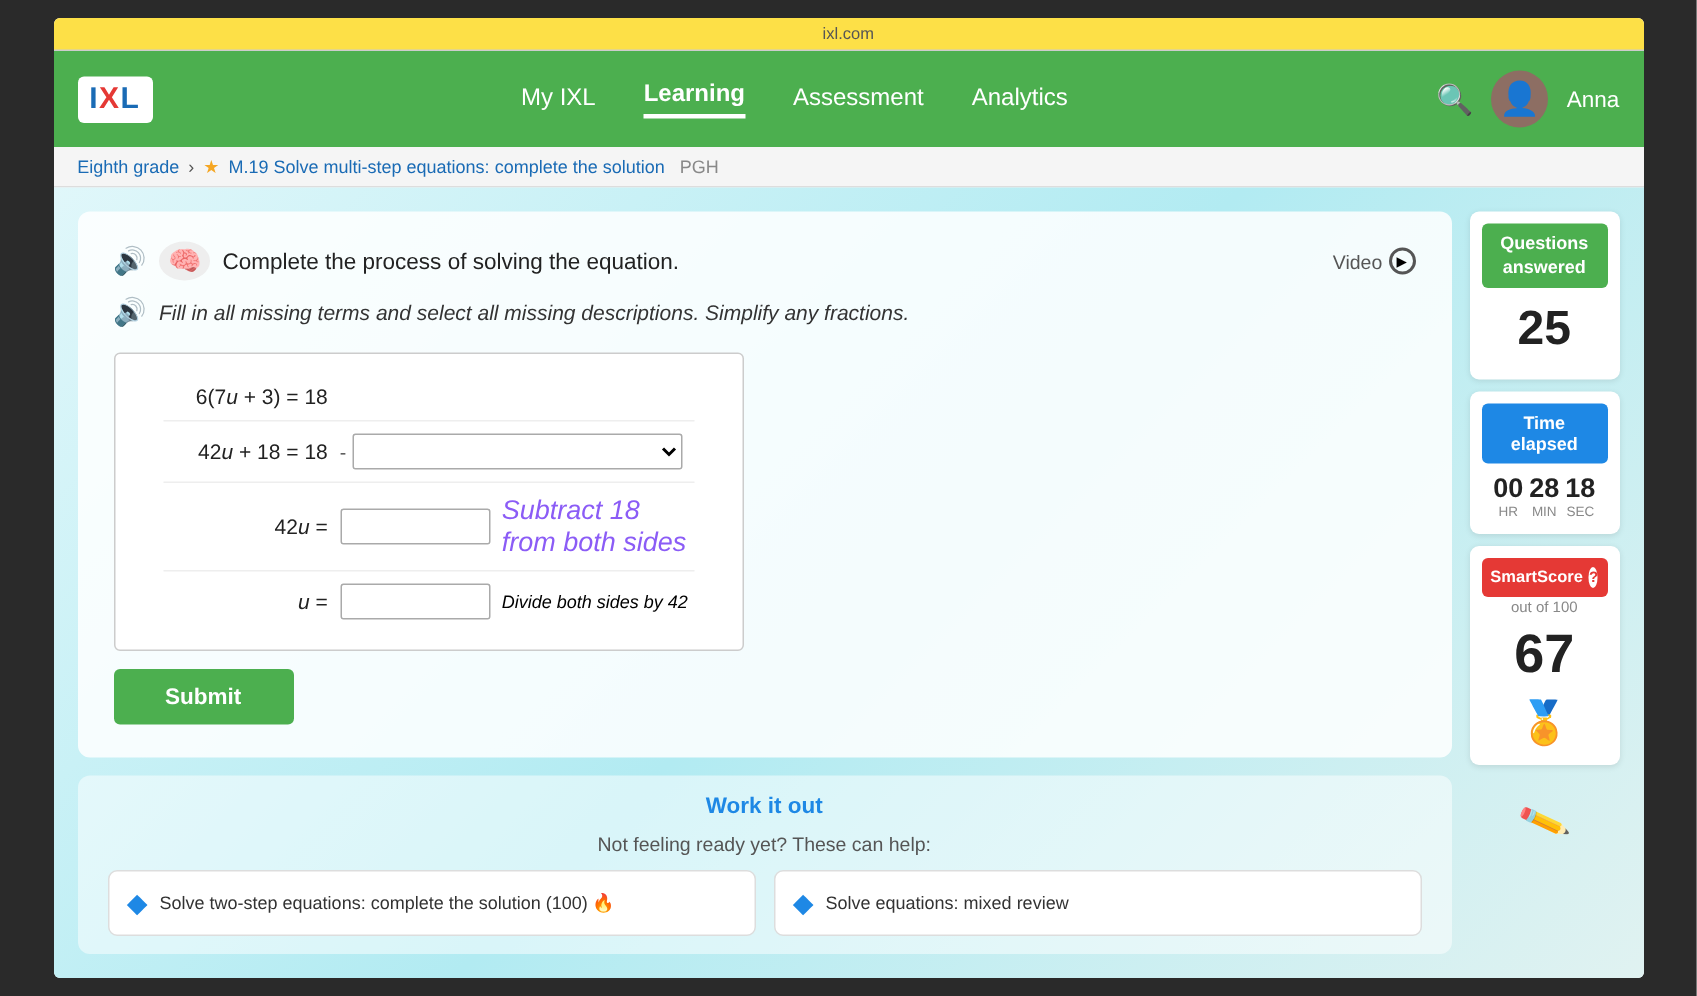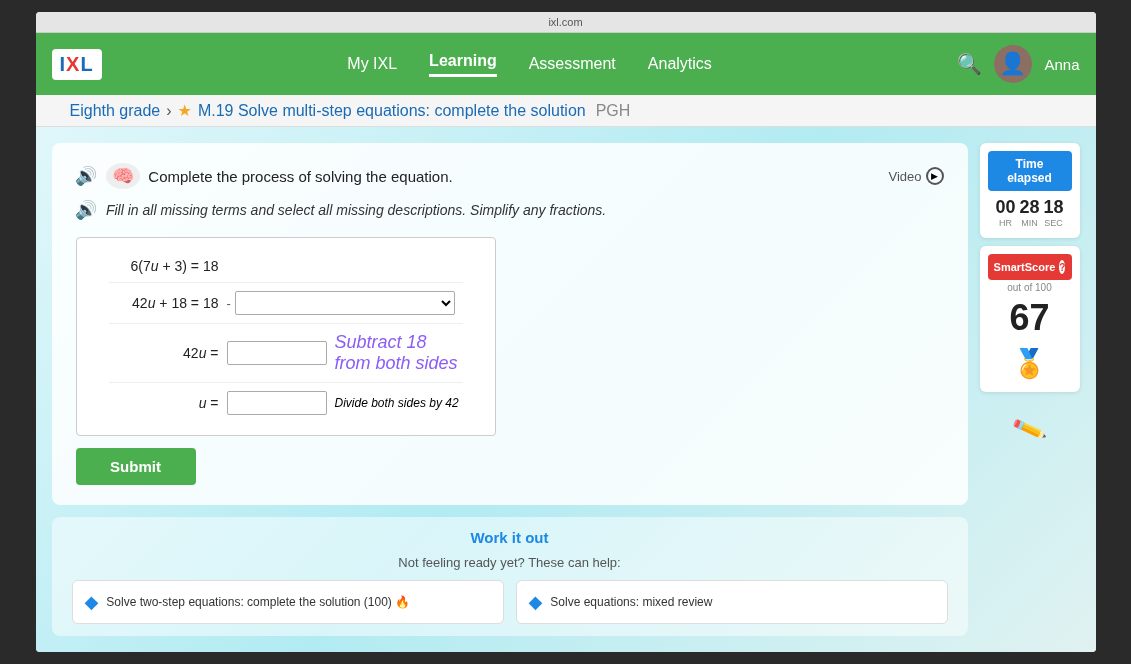--- a/index.html
+++ b/index.html
@@ -17,21 +17,21 @@
       width: 1060px;
       height: 640px;
       background: #fff;
       border-radius: 4px;
       overflow: hidden;
       display: flex;
       flex-direction: column;
     }
     
     .browser-bar {
-      background: #e5e5e5;
+      background: #fde047;
       height: 22px;
       display: flex;
       align-items: center;
       padding: 0 8px;
       font-size: 11px;
       color: #555;
       justify-content: center;
       border-bottom: 1px solid #ccc;
     }
     
@@ -99,22 +99,22 @@
       overflow: hidden;
     }
     .user-name {
       color: #fff;
       font-size: 15px;
       font-weight: 500;
     }
     
     .breadcrumb-bar {
       background: #f5f5f5;
-      padding: 6px 34px;
-      font-size: 16px;
+      padding: 6px 16px;
+      font-size: 12px;
       color: #555;
       display: flex;
       align-items: center;
       gap: 6px;
       border-bottom: 1px solid #ddd;
     }
     .breadcrumb-bar a { color: #1a6bb5; text-decoration: none; }
     .star-icon { color: #f5a623; }
     
     .main-content {
@@ -416,20 +416,27 @@
             <div class="suggestion-card">
               <span class="diamond-icon">◆</span>
               <span style="font-size:12px;color:#333;">Solve equations: mixed review</span>
             </div>
           </div>
         </div>
       </div>
 
       <div class="sidebar">
 
+        <div class="sidebar-card">
+          <div class="questions-header">
+            <span>Questions
+answered</span>
+          </div>
+          <div class="questions-count">25</div>
+        </div>
 
         <div class="sidebar-card">
           <div class="time-header">
             <span>Time<br>elapsed</span>
           </div>
           <div class="time-display">
             <div class="time-unit">
               <div class="time-number">00</div>
               <div class="time-unit-label">HR</div>
             </div>

